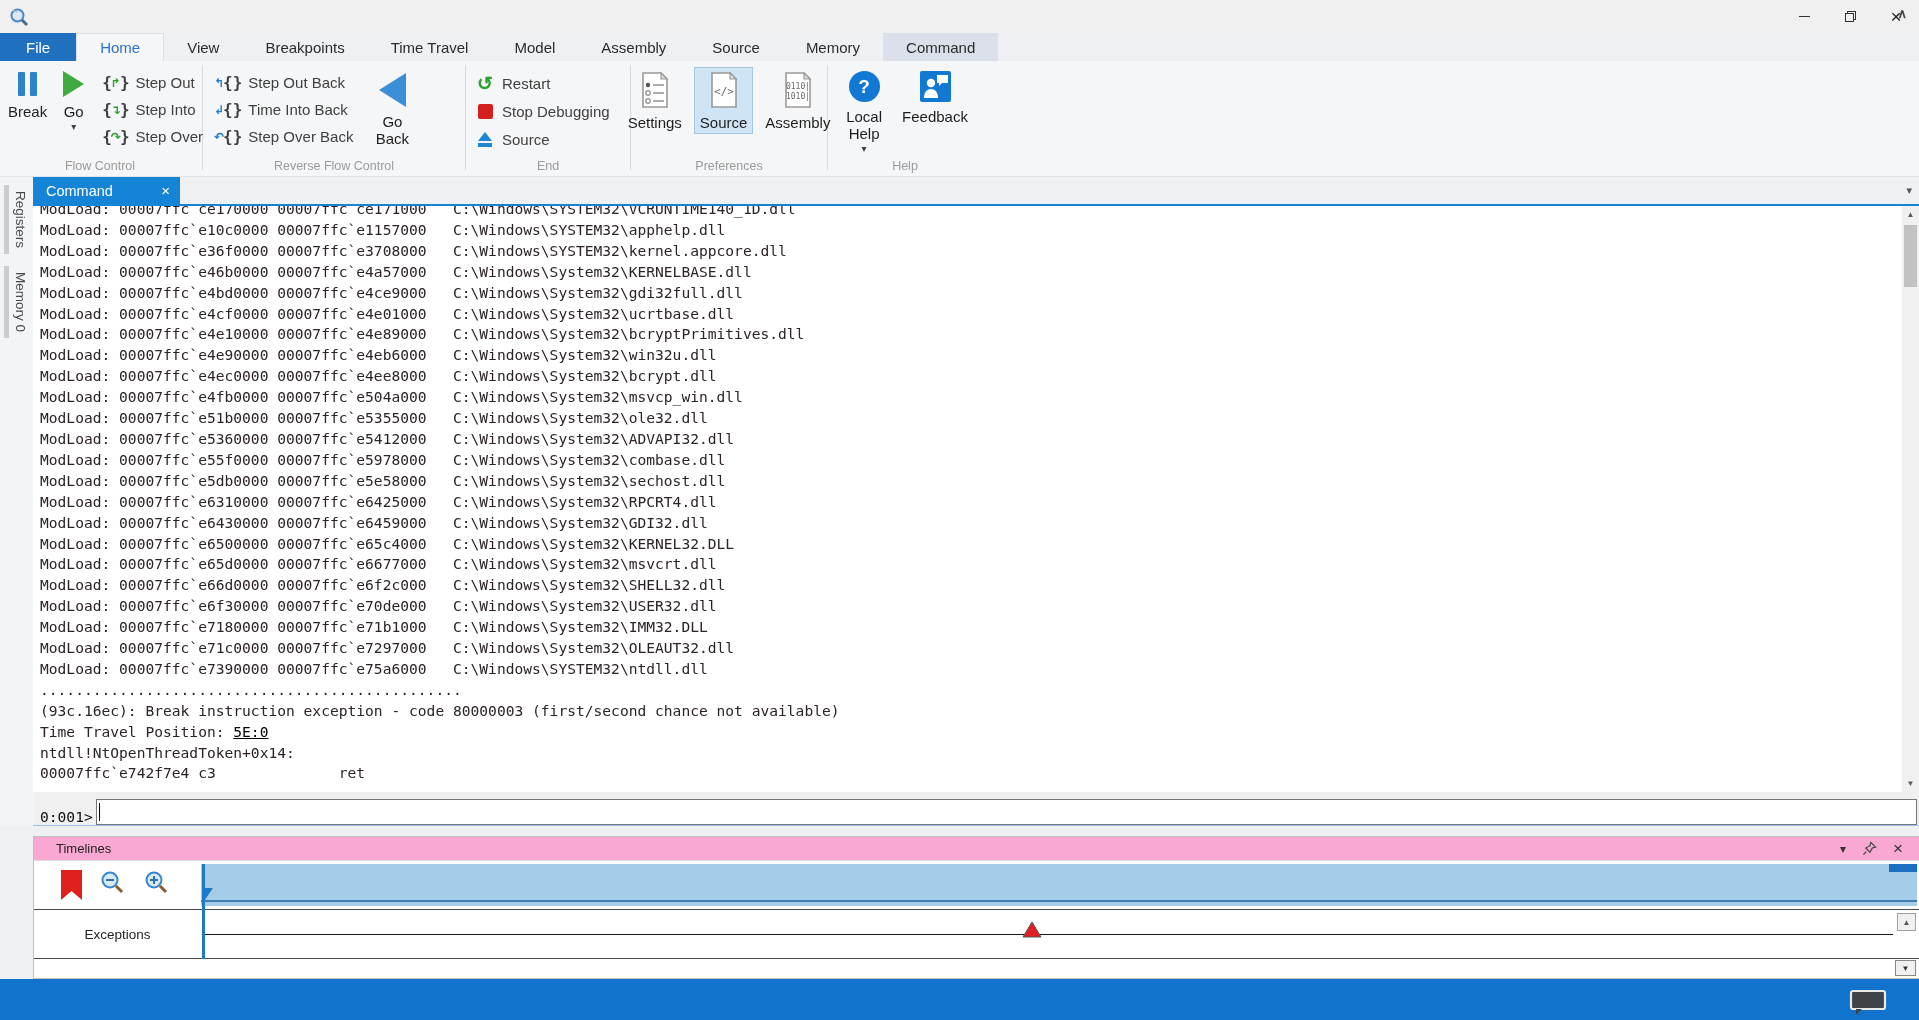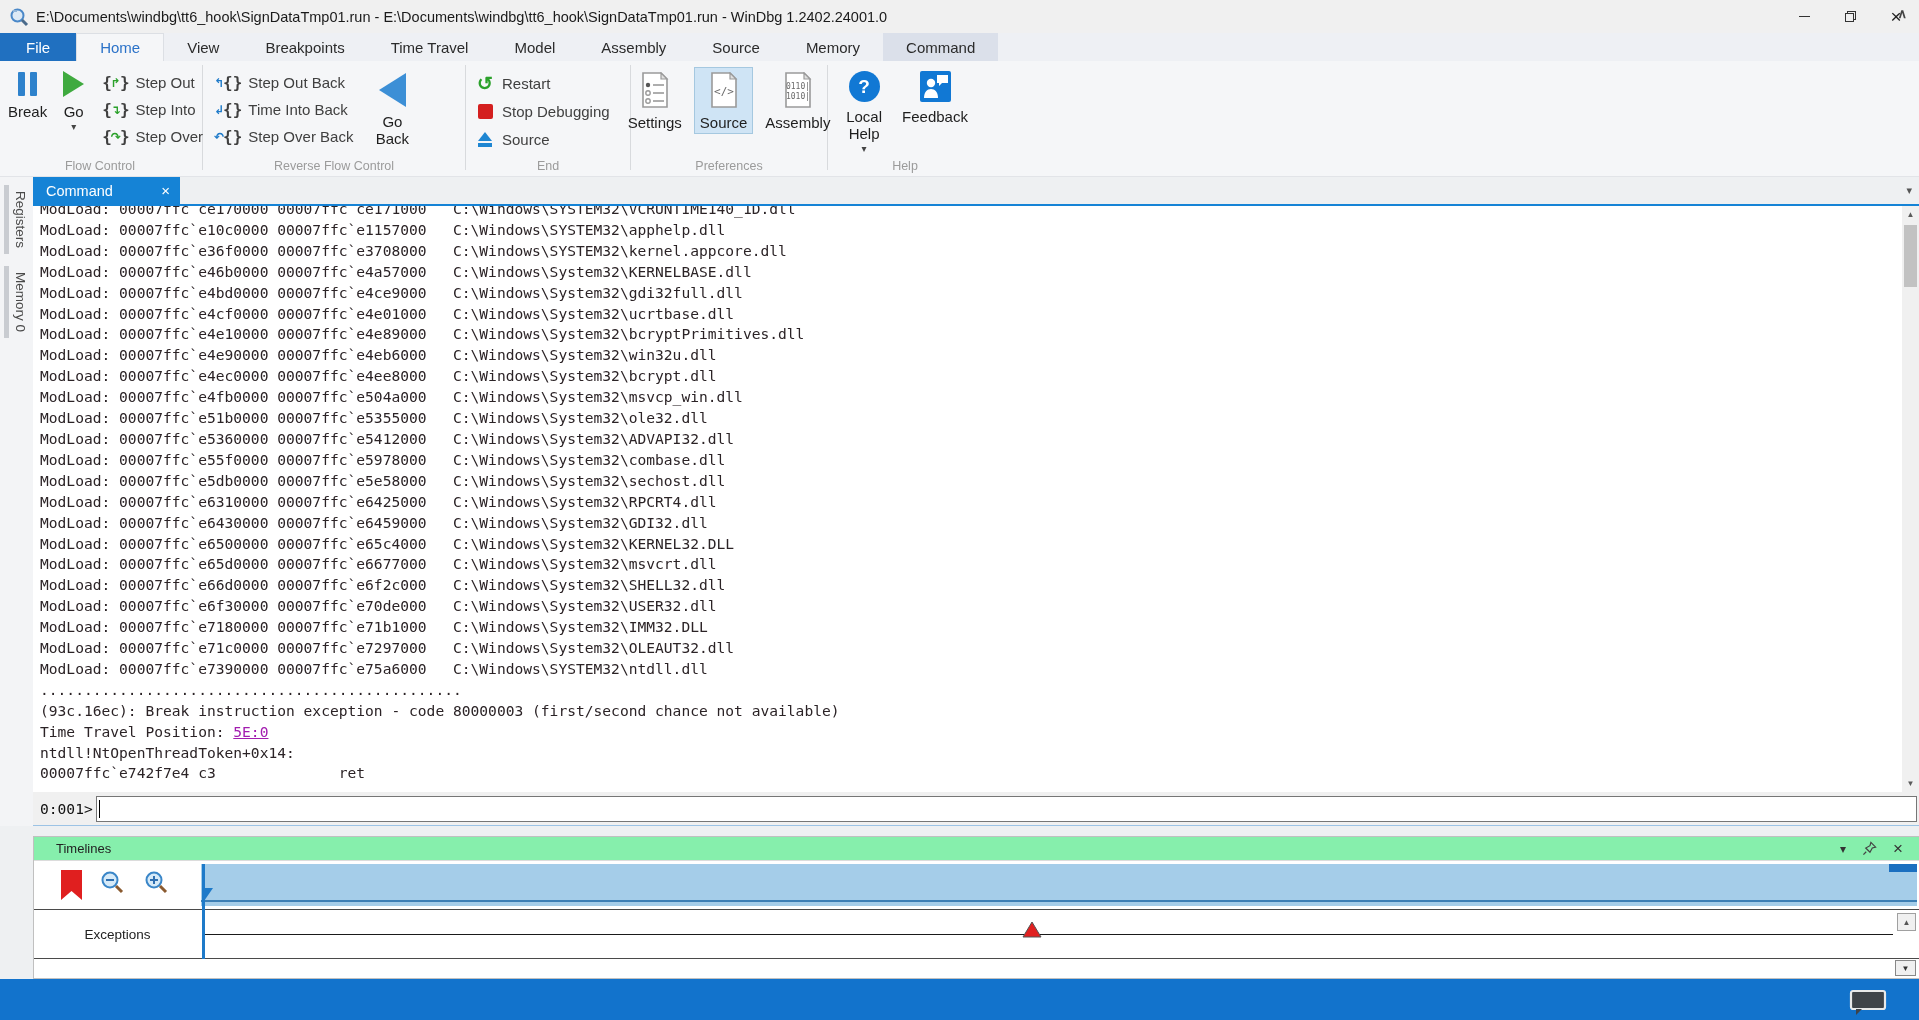--- a/index.html
+++ b/index.html
@@ -75,39 +75,39 @@
   
   .sidestrip { position:absolute; top:177px; left:0; width:33px; height:649px; background:#f3f4f6; }
   .vtab { display:flex; margin:8px 0 12px 4px; }
   .vtab .bar { width:5px; background:#c9ccd1; margin-right:4px; }
   .vtab .vlabel { writing-mode:vertical-rl; text-orientation:mixed; font-size:13.5px; color:#4a4a4a; padding:6px 0; }
 
   
   .output { position:absolute; top:206px; left:33px; right:0; height:586px; background:#fff; overflow:hidden; }
   .lines { margin:-7px 0 0 7px; font-family:"DejaVu Sans Mono", monospace; font-size:14.6px;
            line-height:20.9px; color:#2b2326; white-space:pre; }
-  .lines .link { color:#a21caf; text-decoration:underline; }
+  .lines .link { color:#000000; text-decoration:underline; }
   .vscroll { position:absolute; top:0; right:0; bottom:0; width:17px; background:#f0f0f0; }
   .vscroll .sarrow { position:absolute; left:0; width:17px; height:17px; display:flex; align-items:center;
                      justify-content:center; font-size:8px; color:#5a5a5a; }
   .vscroll .thumb { position:absolute; left:2px; width:13px; top:19px; height:62px; background:#c2c2c2; }
 
   
   .promptrow { position:absolute; top:792px; left:33px; right:0; height:34px; background:#f0f0f0;
-               display:flex; align-items:center; border-bottom:1px solid #9cc3e5; }
+               display:flex; align-items:flex-end; border-bottom:1px solid #9cc3e5; }
   .promptlabel { font-family:"DejaVu Sans Mono", monospace; font-size:14.6px; color:#111; margin:0 3px 0 7px; }
   .promptinput { flex:1; height:26px; background:#fff; border:1px solid #767676; margin-right:2px;
                  display:flex; align-items:center; padding-left:2px; }
   .caret { width:1.5px; height:18px; background:#000; animation:blink 1s steps(1) infinite; }
   @keyframes blink { 50% { opacity:0; } }
 
   
   .timelines { position:absolute; top:836px; left:33px; right:0; height:143px; background:#fff;
                border:1px solid #c0c0c0; border-right:none; }
-  .tl-header { height:24px; background:#86efac; border-bottom:1px solid #dcdcdc; display:flex; align-items:center; }
+  .tl-header { height:24px; background:#f9a8d4; border-bottom:1px solid #dcdcdc; display:flex; align-items:center; }
   .tl-title { font-size:13px; color:#222; margin-left:22px; flex:1; }
   .tl-hicon { margin-right:16px; color:#333; font-size:12px; display:flex; align-items:center; }
   .tl-trackrow { position:relative; height:48px; background:#fff; }
   .tl-toolbar { position:absolute; left:0; top:0; bottom:0; width:167px; display:flex; align-items:center; }
   .bookmark { width:21px; height:30px; background:#e01f1f; margin-left:27px;
               clip-path:polygon(0 0,100% 0,100% 100%,50% 70%,0 100%); }
   .mag { margin-left:18px; }
   .tl-track { position:absolute; left:167px; right:2px; top:3px; bottom:3px; background:#a5cde9; }
   .tl-zoomthumb { position:absolute; right:0; top:0; width:28px; height:8px; background:#1b6fc0; }
   .tl-axis { position:absolute; left:0; right:0; top:36px; height:1.5px; background:#3d7fb5; }
@@ -133,21 +133,20 @@
 <body>
 
 <div class="app">
 
   <div class="titlebar">
     <svg class="appicon" viewBox="0 0 20 20">
       <circle cx="8.5" cy="8.5" r="6" fill="#dce9f5" stroke="#4a88c8" stroke-width="2"></circle>
       <line x1="13" y1="13" x2="18" y2="18" stroke="#4a6a8a" stroke-width="3"></line>
       <rect x="4" y="3" width="4" height="2" fill="#8fb4d8"></rect>
     </svg>
-    <span class="title">E:\Documents\windbg\tt6_hook\SignDataTmp01.run - E:\Documents\windbg\tt6_hook\SignDataTmp01.run - WinDbg 1.2402.24001.0</span>
     <div class="wincontrols">
       <div class="winbtn">
           <span class="minbar"></span>
         </div>
       <div class="winbtn">
         <span class="restore">
             <i class="r1"></i>
             <i class="r2"></i>
           </span>
       </div>

